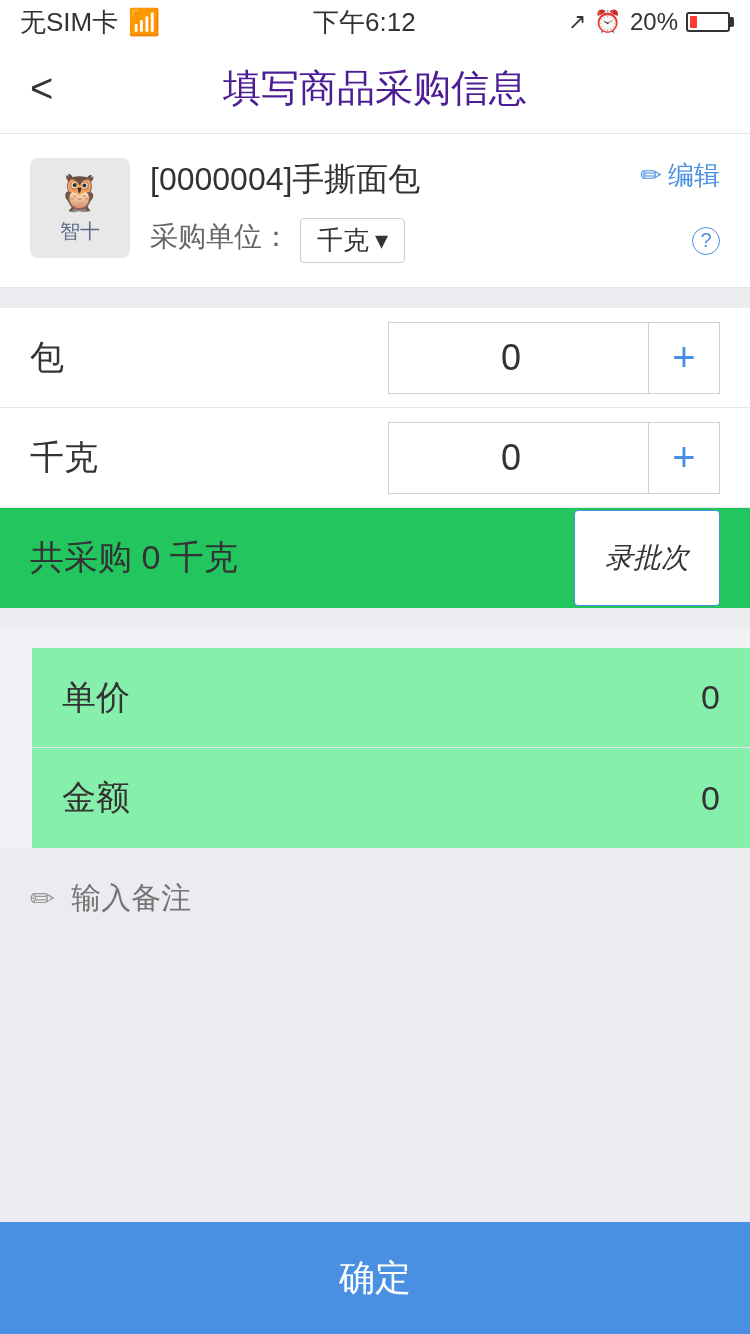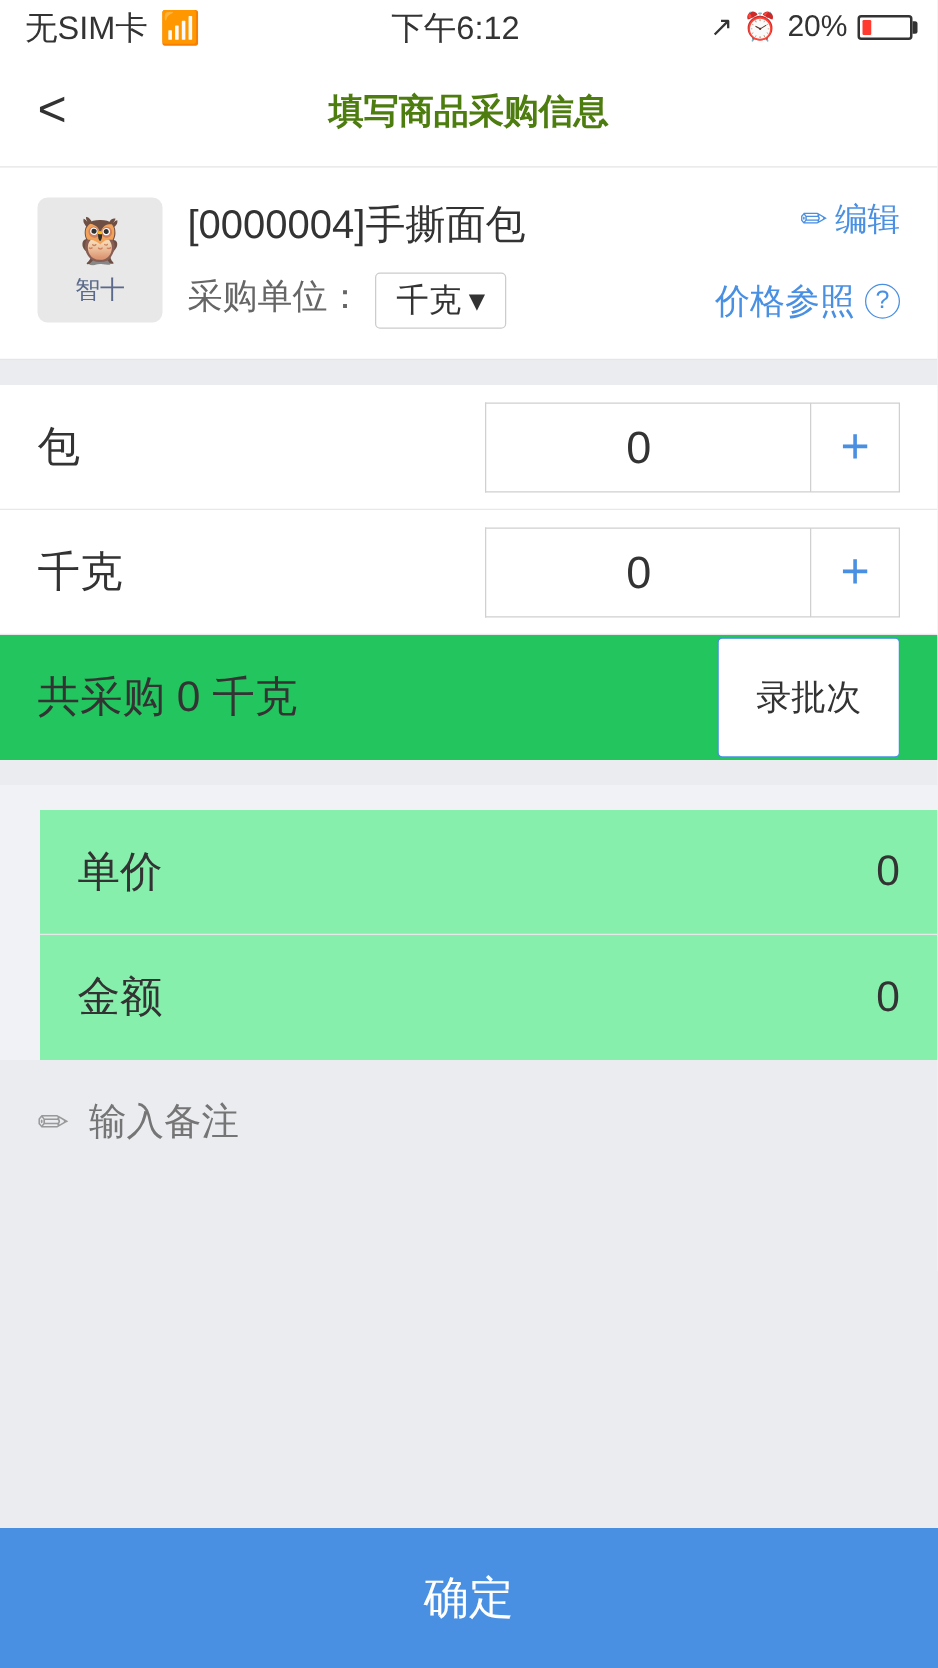--- a/index.html
+++ b/index.html
@@ -66,23 +66,23 @@
       border-bottom: 1px solid #e5e5e5;
     }
     .nav-back {
       position: absolute;
       left: 30px;
       font-size: 40px;
       color: #333;
       cursor: pointer;
     }
     .nav-title {
-      font-size: 28px;
-      font-weight: 700;
-      color: #4d7c0f;
+      font-size: 38px;
+      font-weight: 400;
+      color: #4c1d95;
     }
 
     
     .product-section {
       background: #fff;
       padding: 24px 30px;
       display: flex;
       align-items: flex-start;
       gap: 20px;
       border-bottom: 1px solid #e5e5e5;
@@ -234,20 +234,21 @@
       color: #333;
     }
     .batch-btn {
       border: 1px solid #4a90e2;
       color: #333;
       font-size: 28px;
       padding: 28px 30px;
       border-radius: 4px;
       background: #fff;
       cursor: pointer;
+      font-style: italic;
     }
 
     
     .price-section {
       background: #86efac;
       margin-top: 20px;
       margin-left: 32px;
     }
     .price-row {
       display: flex;
@@ -358,21 +359,20 @@
     </div>
     <div class="product-meta">
       <div class="unit-section">
         <span>采购单位：</span>
         <div class="unit-select">
           <span>千克</span>
           <span>▾</span>
         </div>
       </div>
       <div class="price-ref">
-        <span>价格参照</span>
         <span style="border:1px solid #4a90e2; border-radius:50%; width:28px; height:28px; display:flex; align-items:center; justify-content:center; font-size:20px;">?</span>
       </div>
     </div>
   </div>
 </div>
 
 <div class="section-divider"></div>
 
 <div class="input-section">
 

